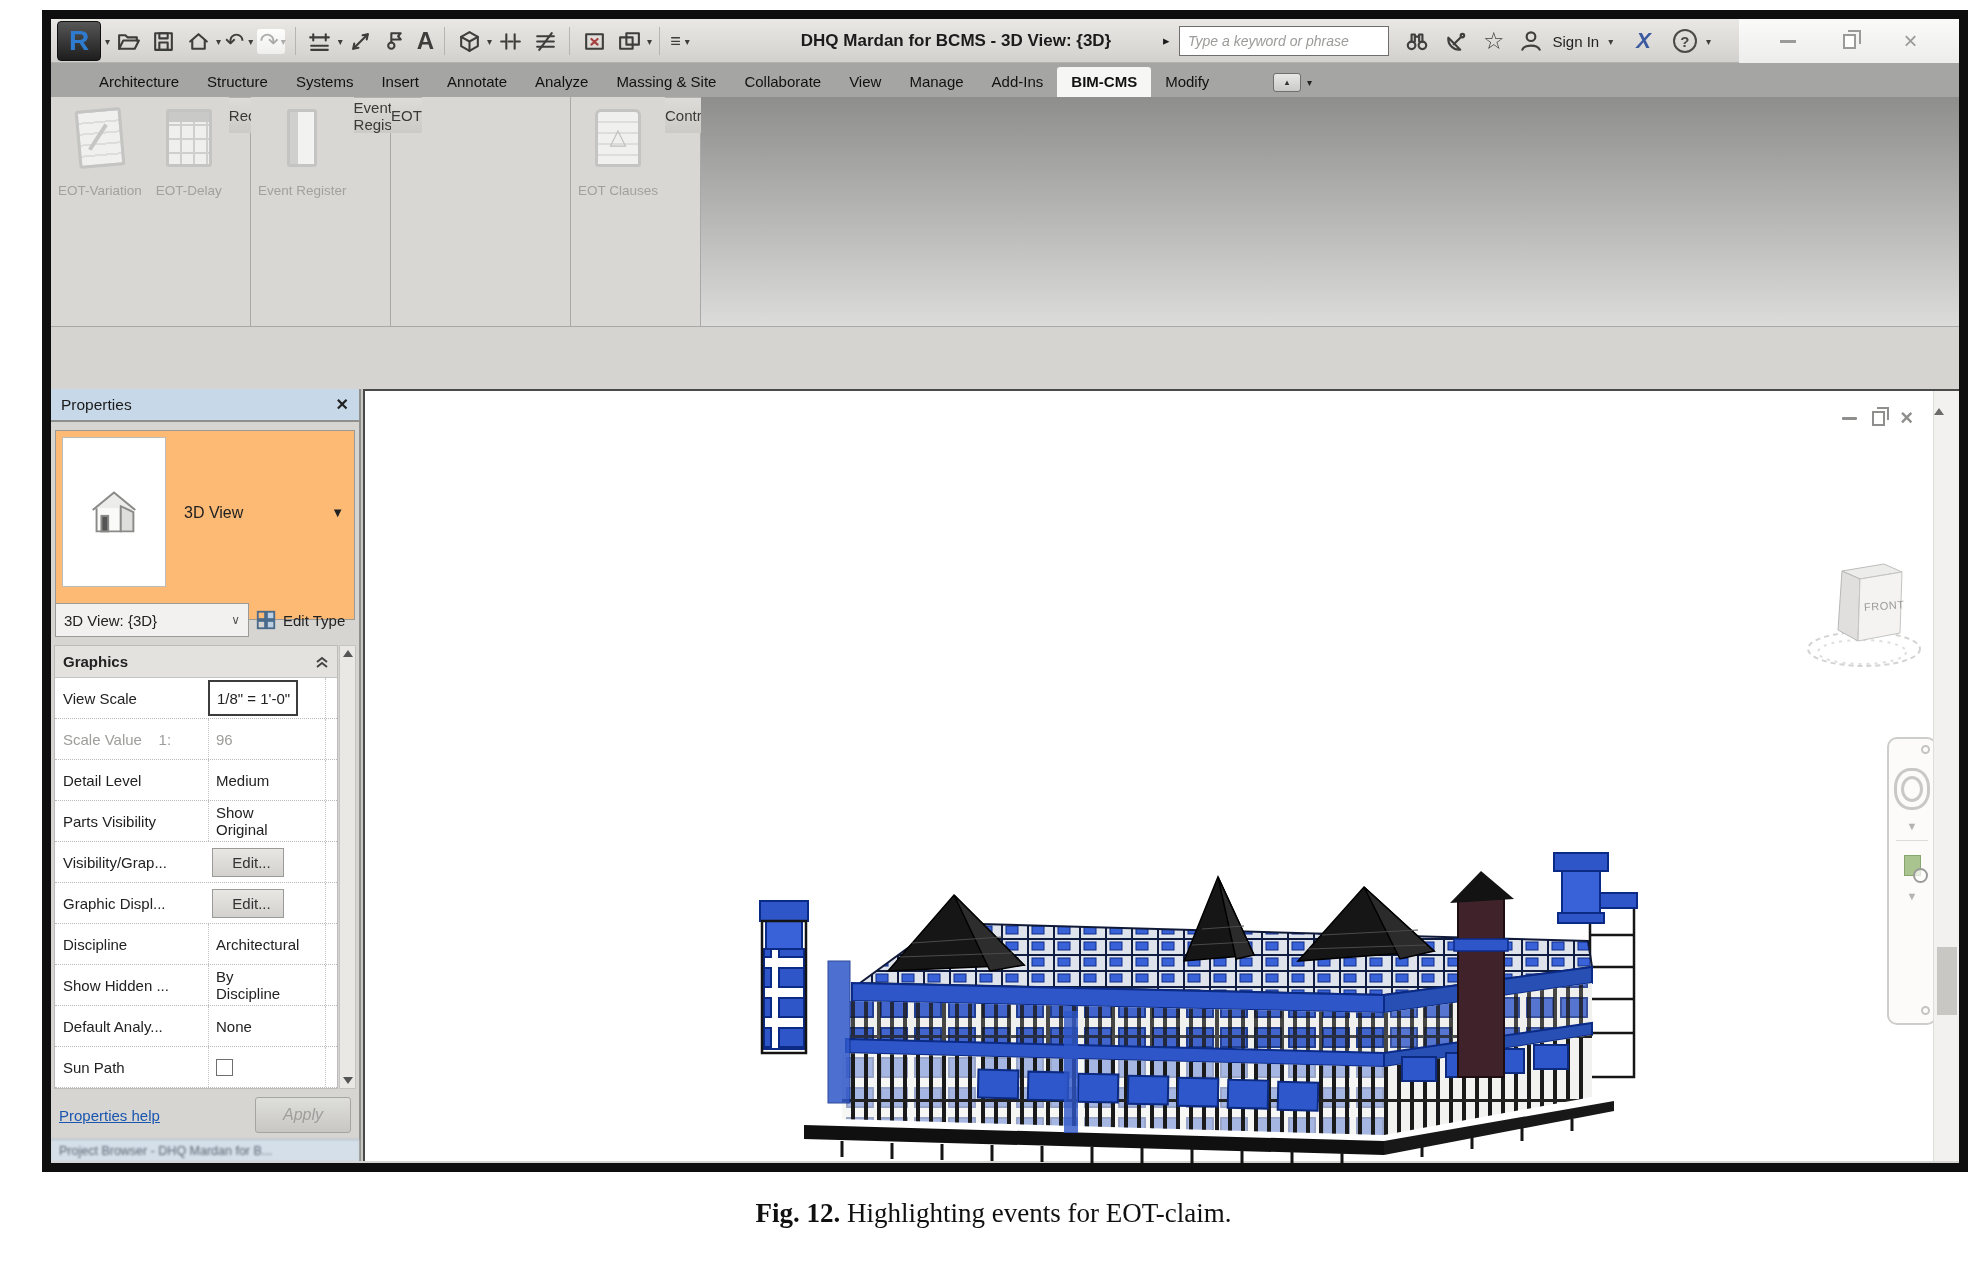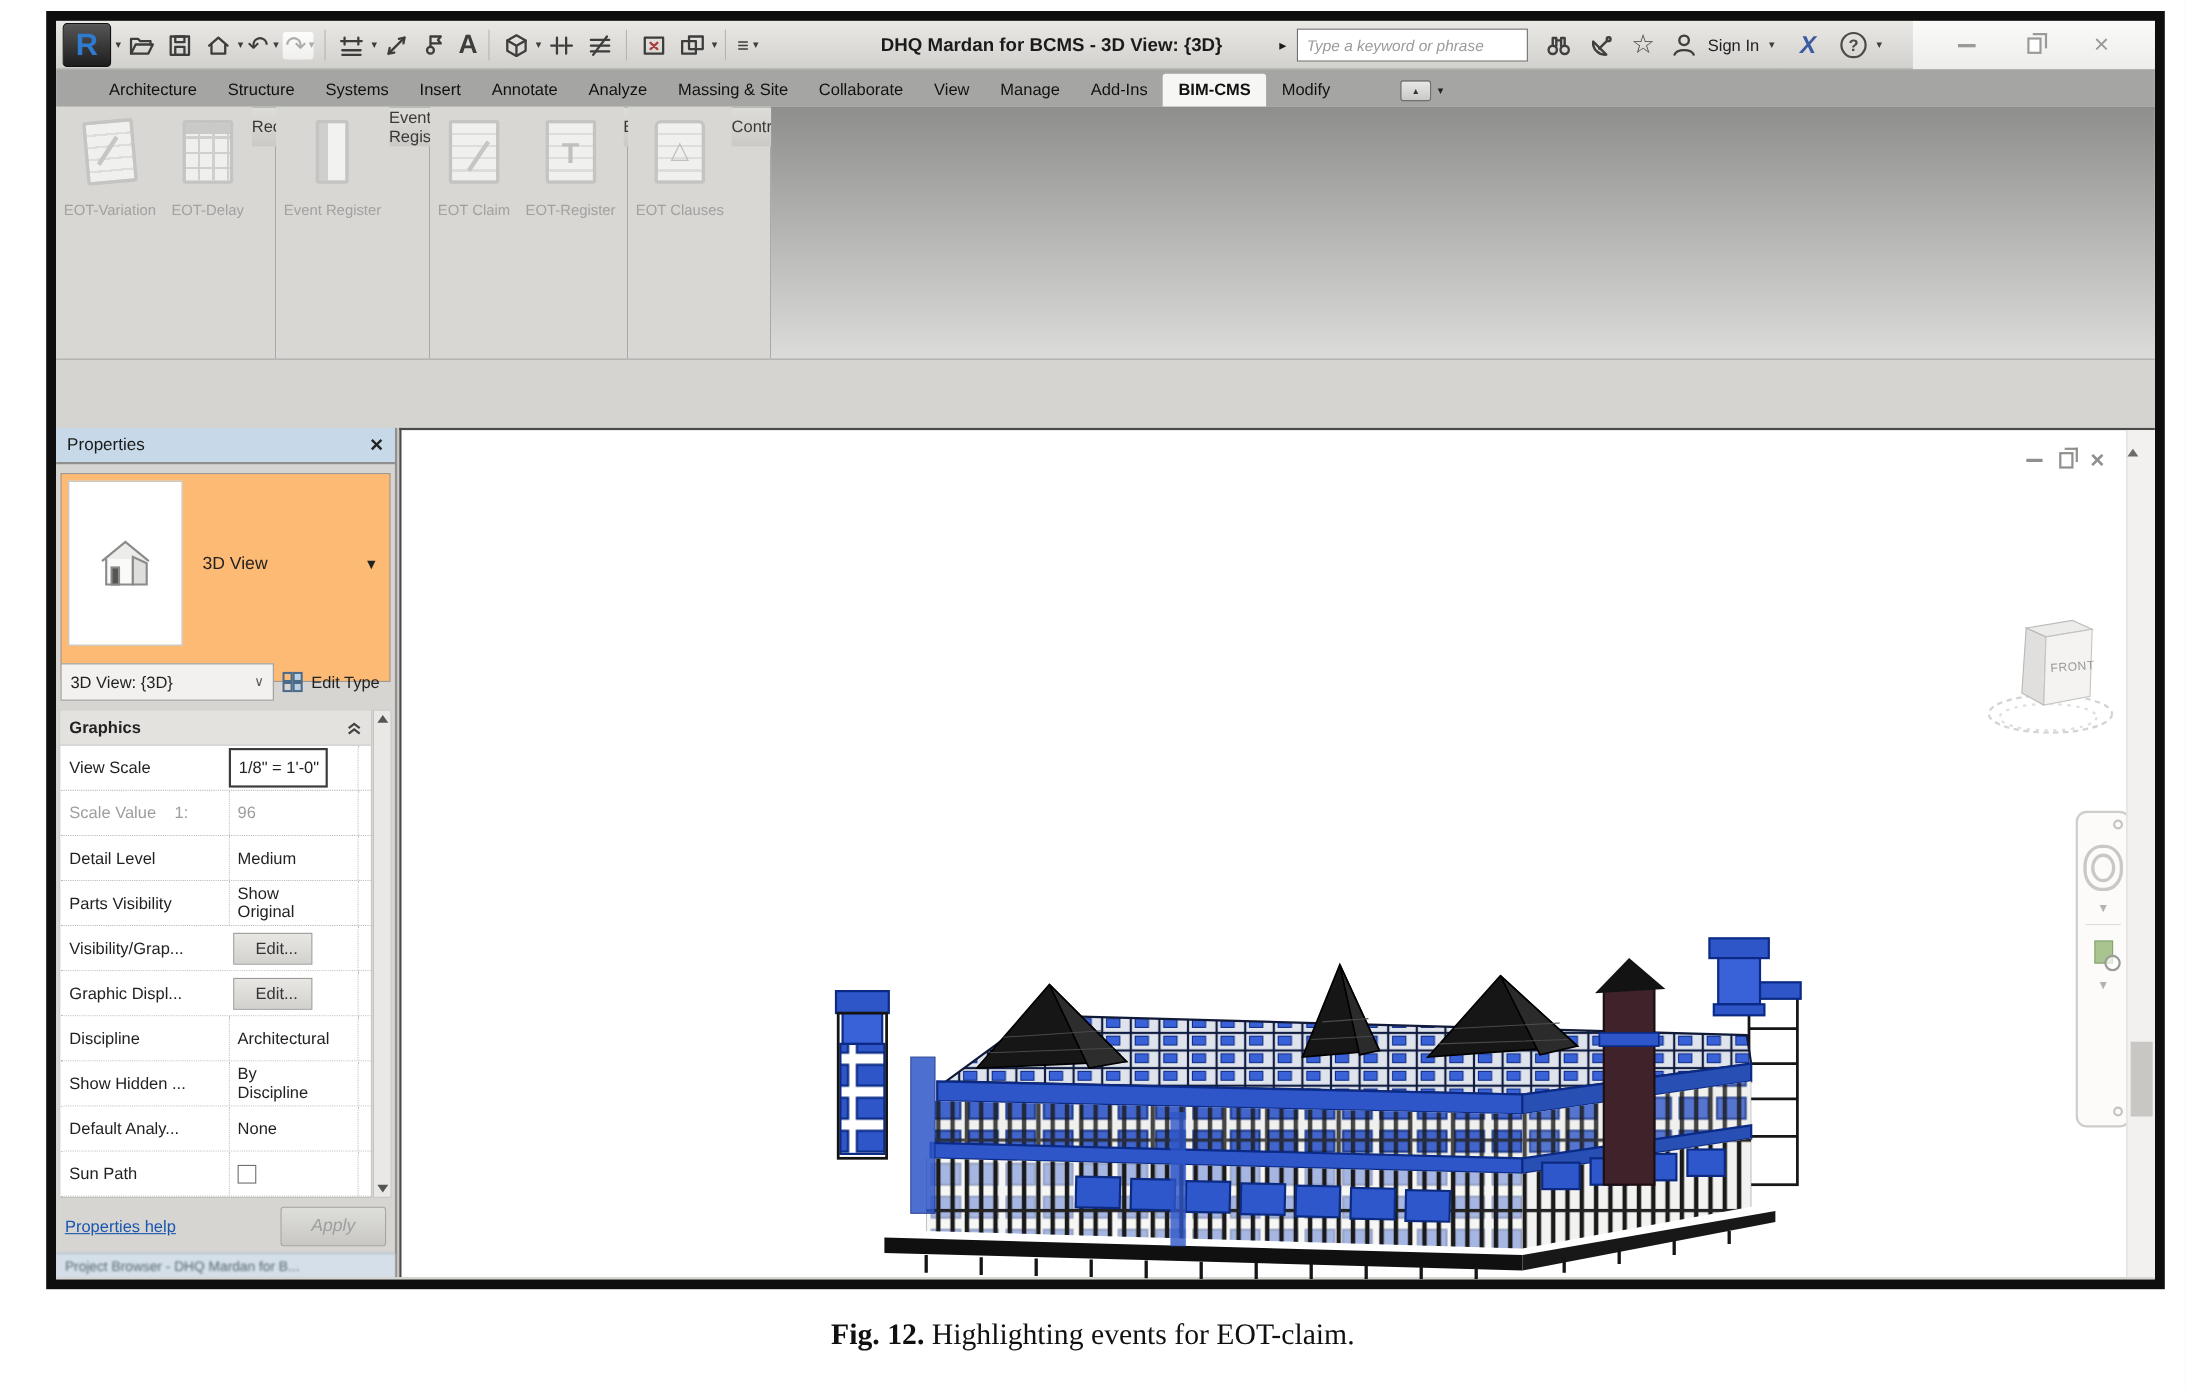--- a/index.html
+++ b/index.html
@@ -324,32 +324,20 @@
       <div class="pnl-btns">
 
           <div class="rbtn">
             <span class="ricon icon-column"></span>
             <span class="rbtn-label">Event Register</span>
           </div>
         </div>
       <div class="pnl-name">Event Register</div>
     </div>
     <div class="pnl" style="width:180px;">
-      <div class="pnl-btns">
-
-          <div class="rbtn">
-            <span class="ricon icon-doc-pen"></span>
-            <span class="rbtn-label">EOT Claim</span>
-          </div>
-
-          <div class="rbtn">
-            <span class="ricon icon-doc-gavel"></span>
-            <span class="rbtn-label">EOT-Register</span>
-          </div>
-        </div>
       <div class="pnl-name">EOT</div>
     </div>
     <div class="pnl" style="width:130px;">
       <div class="pnl-btns">
 
           <div class="rbtn">
             <span class="ricon icon-book"></span>
             <span class="rbtn-label">EOT Clauses</span>
           </div>
         </div>

